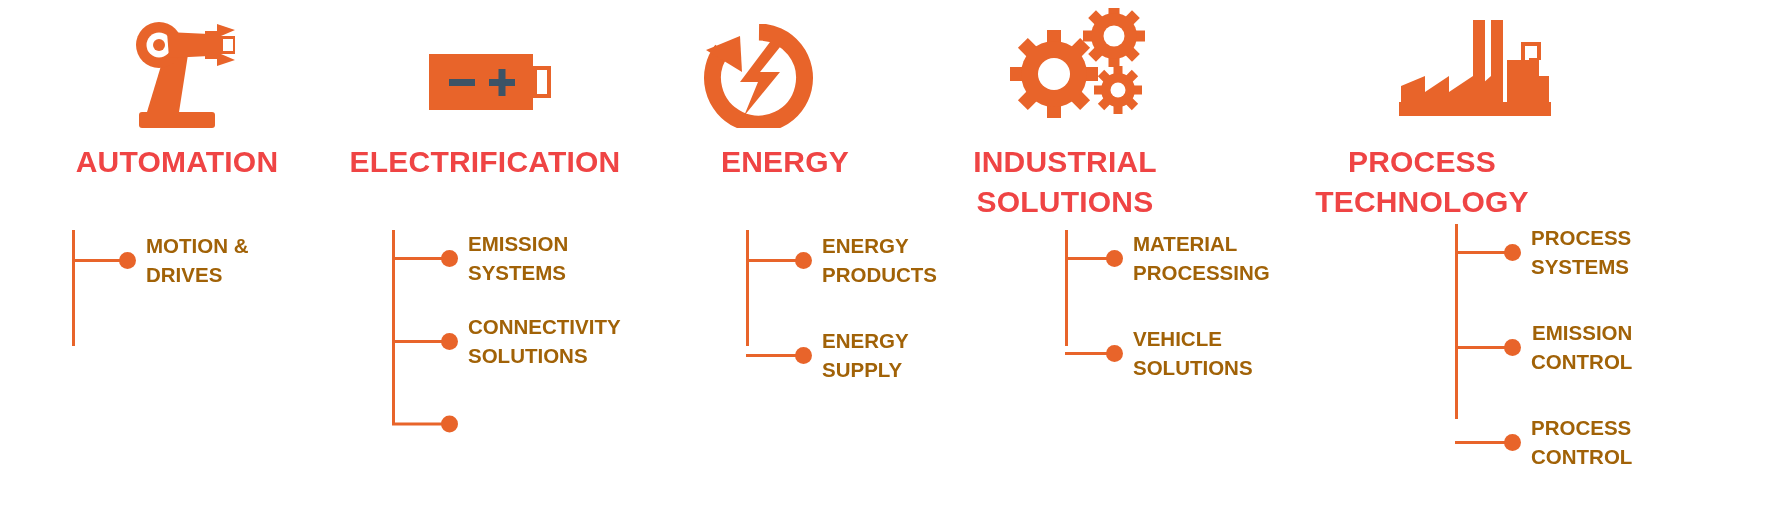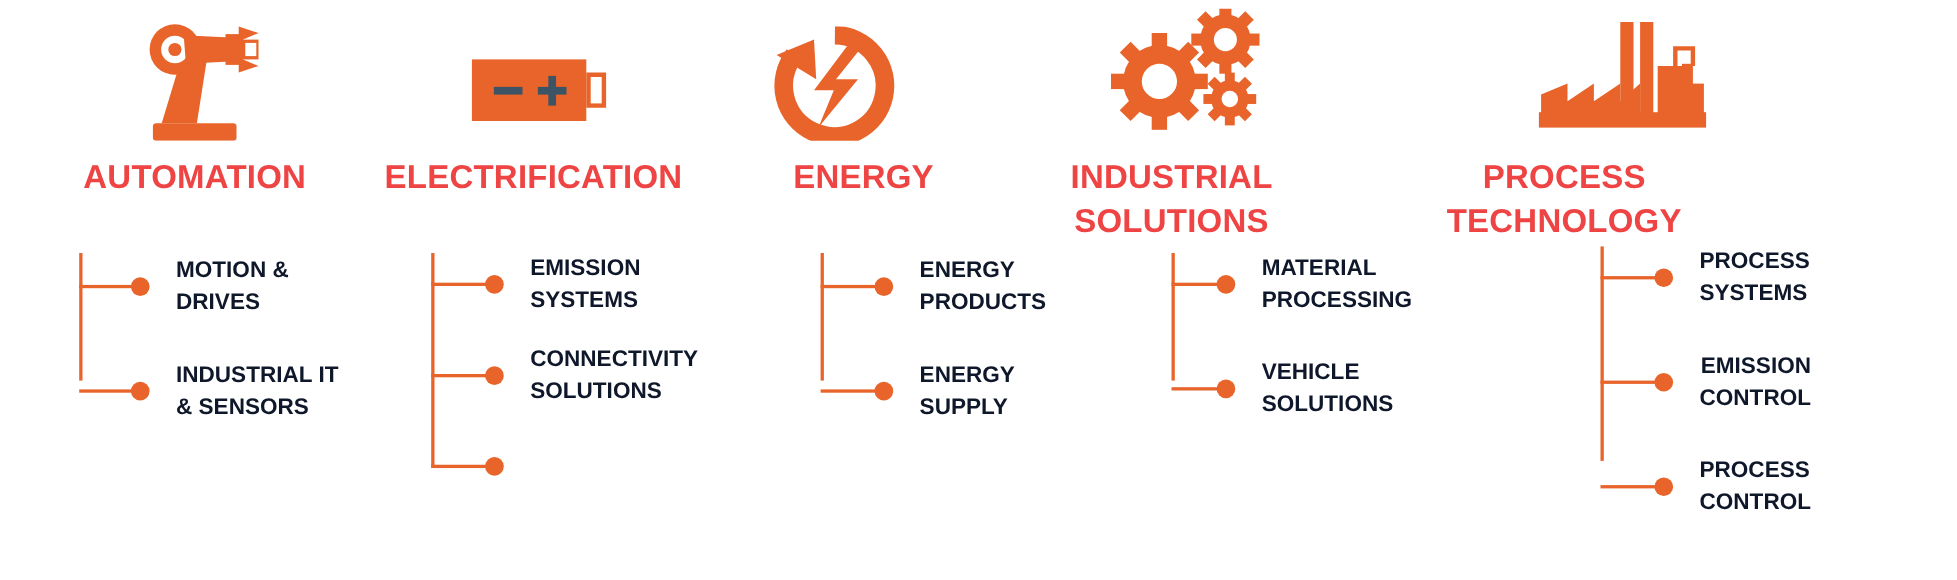--- a/index.html
+++ b/index.html
@@ -68,26 +68,26 @@
   }
   .branch-dot {
     width: 17px;
     height: 17px;
     border-radius: 50%;
     background: #e8642a;
     flex: none;
     margin-left: -1px;
   }
   .branch-label {
-    color: #0f172a;
+    color: #a16207;
     font-weight: bold;
     font-size: 20.5px;
     line-height: 29px;
     white-space: pre-line;
-    margin-left: 24px;
+    margin-left: 10px;
     position: relative;
     top: 0px;
   }
   .lbl-wrap {
     position: absolute;
     display: flex;
     align-items: center;
   }
   svg { display: block; }
 </style>
@@ -124,26 +124,20 @@
     <div class="tree">
       <div class="spine" style="left:50px; top:30px; height:116px;"></div>
 
       <div class="lbl-wrap" style="left:50px; top:60px; transform:translateY(-50%);">
         <div class="branch-line" style="width:48px;"></div>
         <div class="branch-dot"></div>
         <div class="branch-label">MOTION &amp;
 DRIVES</div>
       </div>
 
-      <div class="lbl-wrap" style="left:50px; top:155px; transform:translateY(-50%);">
-        <div class="branch-line" style="width:48px;"></div>
-        <div class="branch-dot"></div>
-        <div class="branch-label">INDUSTRIAL IT
-&amp; SENSORS</div>
-      </div>
     </div>
   </div>
 
   <div class="column" style="left:335px; width:300px;">
     <div class="icon-zone">
       <div class="icon-holder" style="bottom:12px; left:52%;">
         <svg width="128" height="72" viewBox="0 0 128 72" aria-hidden="true">
           <rect x="2" y="8" width="104" height="56" fill="#e8642a"></rect>
 
           <path d="M106 20 h18 v32 h-18 z" fill="#e8642a"></path>

